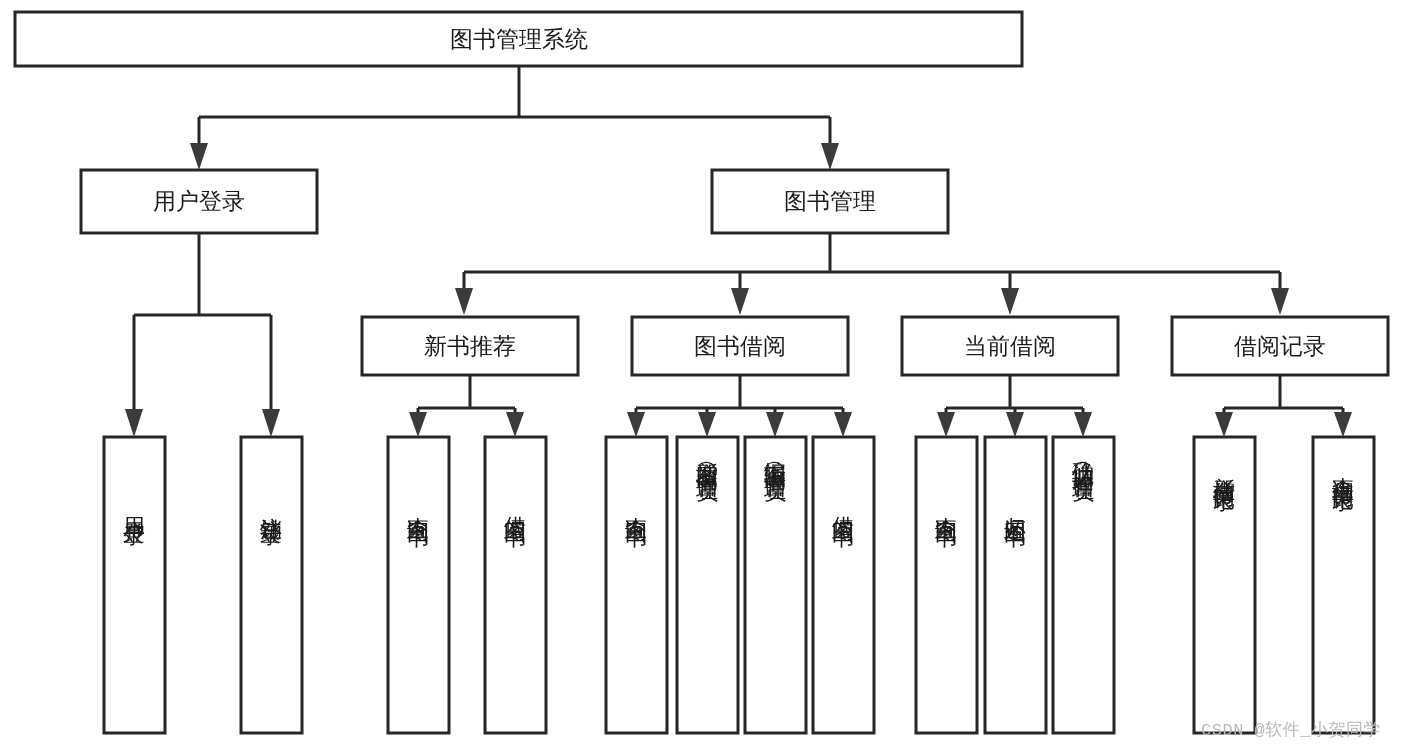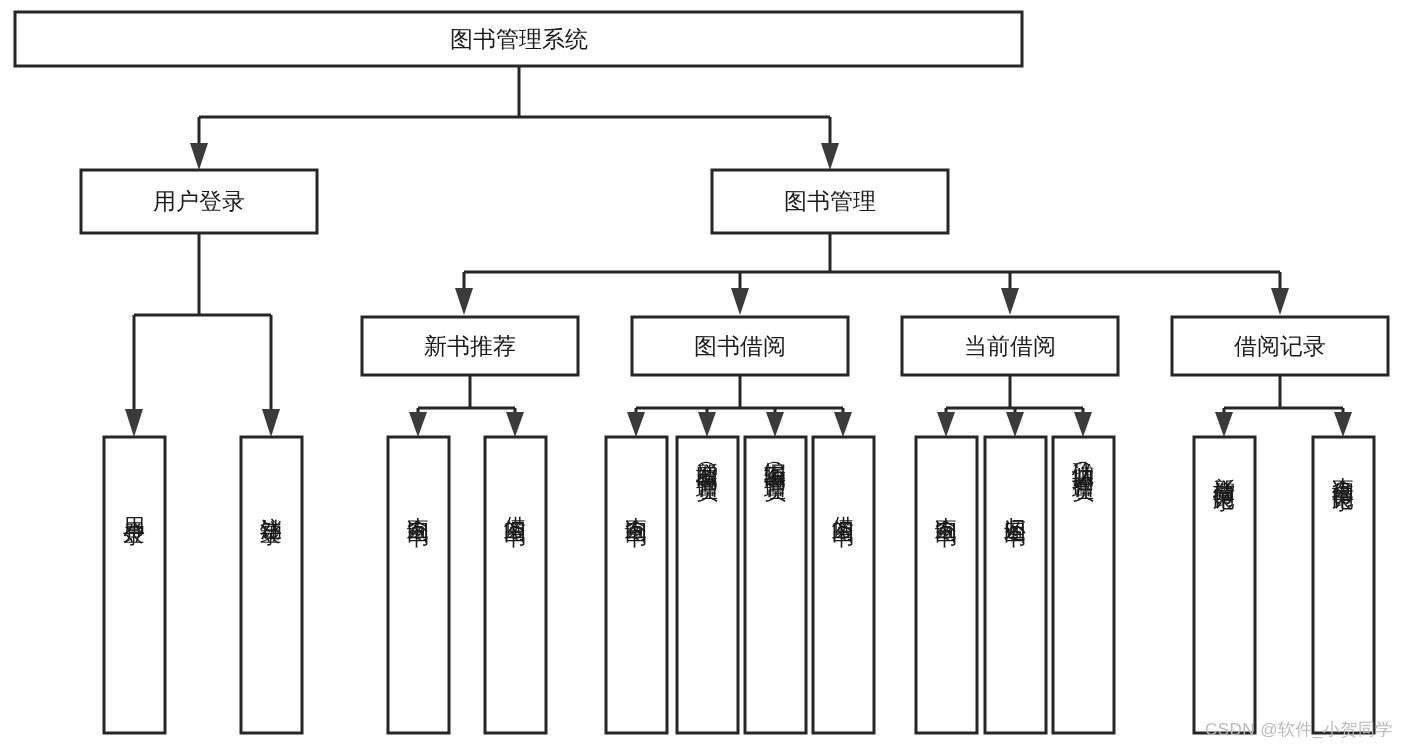--- a/index.html
+++ b/index.html
@@ -61,23 +61,23 @@
     text-orientation: upright;
     font-family: "DejaVu Sans", "Liberation Sans", sans-serif;
     font-size: 22px;
     line-height: 1.05;
     color: #1b1b1b;
     letter-spacing: 3px;
     white-space: nowrap;
   }
   .watermark {
     position: absolute;
-    right: 12px;
+    right: 24px;
     bottom: 6px;
-    font-family: Liberation Sans, sans-serif;
+    font-family: Liberation Mono, monospace;
     font-size: 17px;
     color: #b9b9b9;
     white-space: nowrap;
     letter-spacing: 0.5px;
   }
 </style>
 </head>
 <body>
 
 <div id="diagram-root">

